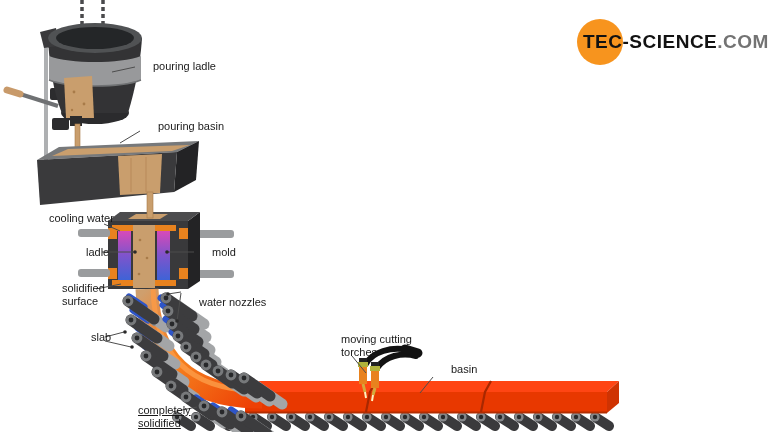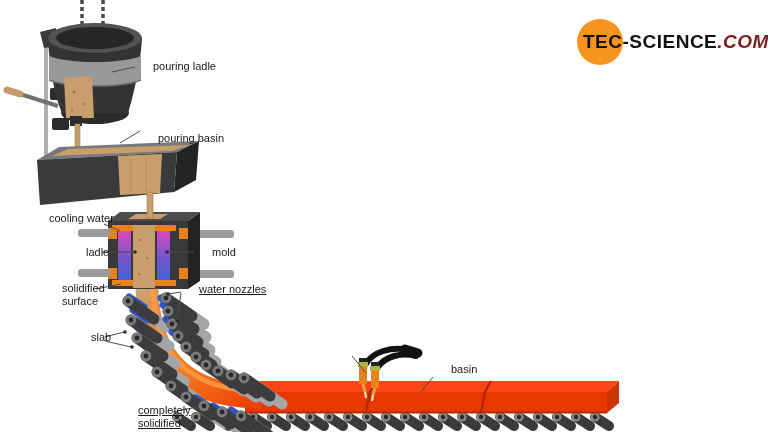--- a/index.html
+++ b/index.html
@@ -5,21 +5,21 @@
   html,body{margin:0;padding:0;background:#fff;}
   #stage{position:relative;width:768px;height:432px;background:#ffffff;overflow:hidden;
          font-family:"Liberation Sans",sans-serif;}
   #scene{position:absolute;left:0;top:0;}
   .lbl{position:absolute;font-size:11px;line-height:1.2;color:#1a1a1a;white-space:nowrap;padding-left:16px;}
   .lbl.wrap{white-space:normal;}
   .logo{position:absolute;left:577px;top:19px;width:175px;height:46px;}
   .logo-circle{position:absolute;left:0;top:0;width:46px;height:46px;border-radius:50%;background:#f7941e;}
   .logo-text{position:absolute;left:6px;top:12px;font-weight:700;font-size:19px;letter-spacing:.5px;
              color:#121212;white-space:nowrap;}
-  .logo-tld{color:#7f1d1d;font-style:italic;}
+  .logo-tld{color:#737373;}
 </style>
 </head>
 <body>
 
 <div id="stage">
 
 <svg id="scene" width="768" height="432" viewBox="0 0 768 432">
   <defs>
     <linearGradient id="coolGrad" x1="0" y1="0" x2="0" y2="1">
       <stop offset="0" stop-color="#d84ab8"></stop>
@@ -251,28 +251,29 @@
           <circle cx="167" cy="252" r="1.8"></circle>
       <circle cx="168" cy="294" r="1.8"></circle>
           <circle cx="177" cy="321" r="1.8"></circle>
       <circle cx="125" cy="332" r="1.8"></circle>
           <circle cx="132" cy="347" r="1.8"></circle>
     </g>
   </g>
 </svg>
 
 <div class="lbl" style="left:137px;top:60px;">pouring ladle</div>
-<div class="lbl" style="left:142px;top:132px;">pouring basin</div>
+<div class="lbl" style="left:142px;top:120px;">pouring basin</div>
 <div class="lbl" style="left:33px;top:212px;text-align:right;">cooling water</div>
 <div class="lbl" style="left:70px;top:246px;">ladle</div>
 <div class="lbl" style="left:196px;top:246px;">mold</div>
 <div class="lbl wrap" style="left:46px;top:282px;width:64px;">solidified surface</div>
-<div class="lbl" style="left:183px;top:283px;text-decoration:underline;">water nozzles</div>
+<div class="lbl" style="left:183px;top:296px;">water nozzles</div>
 <div class="lbl" style="left:75px;top:331px;">slab</div>
 <div class="lbl wrap" style="left:122px;top:404px;width:72px;text-decoration:underline;">completely solidified</div>
+<div class="lbl wrap" style="left:325px;top:333px;width:84px;">moving cutting torches</div>
 <div class="lbl" style="left:435px;top:363px;">basin</div>
 
 <div class="logo">
   <span class="logo-circle"></span>
   <span class="logo-text"><span>TEC-SCIENCE</span><span class="logo-tld">.COM</span></span>
 </div>
 
 </div>
 
 </body></html>

